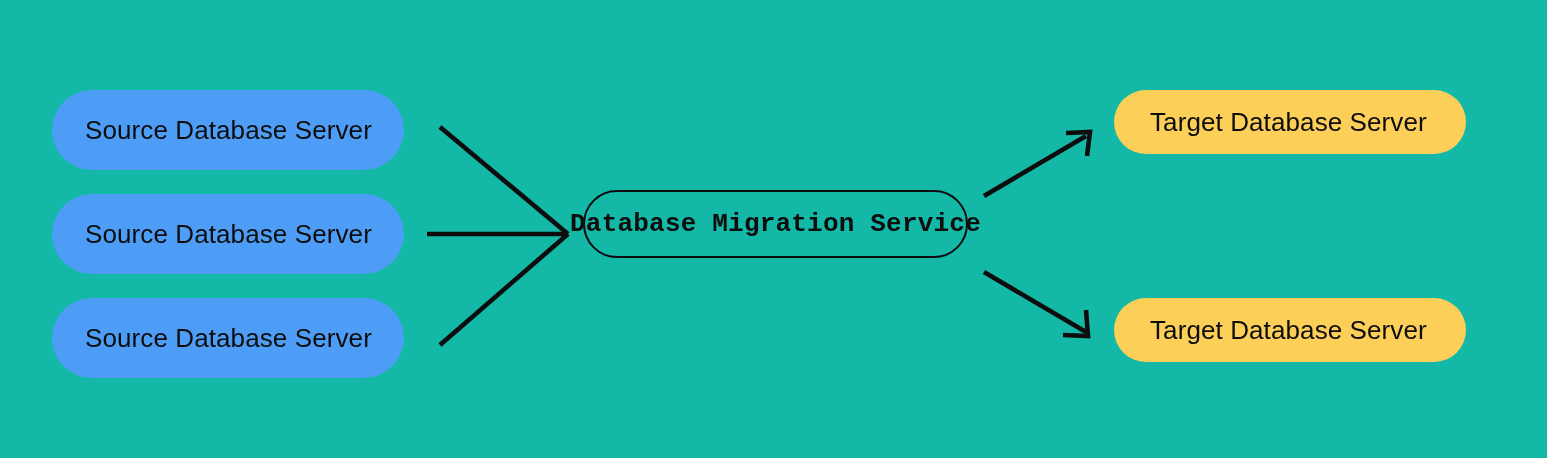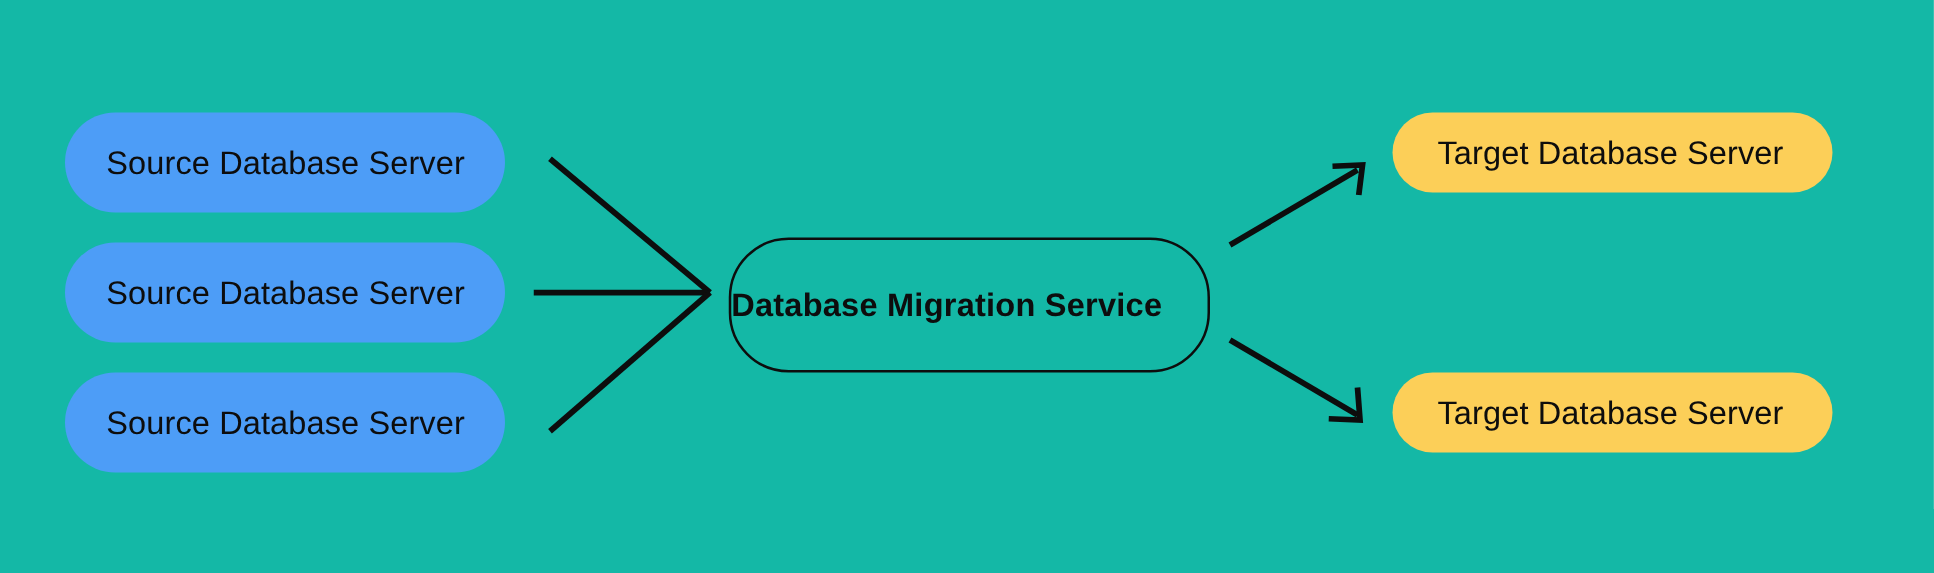--- a/index.html
+++ b/index.html
@@ -56,26 +56,27 @@
     padding-left: 36px;
   }
   #target-0 { top: 90px; }
   #target-1 { top: 298px; }
 
   
   #service-node {
     left: 583px;
     top: 190px;
     width: 385px;
-    height: 108px;
+    height: 68px;
     background: transparent;
     border: 2.6px solid #0d0d0d;
     border-radius: 48px;
-    justify-content: flex-start;
+    justify-content: center;
     padding: 0;
+    font-family: Liberation Mono, monospace;
   }
   #service-node .node-label {
     font-weight: bold;
     font-size: 26px;
     letter-spacing: 0.2px;
   }
 
   #connectors {
     position: absolute;
     left: 0;

